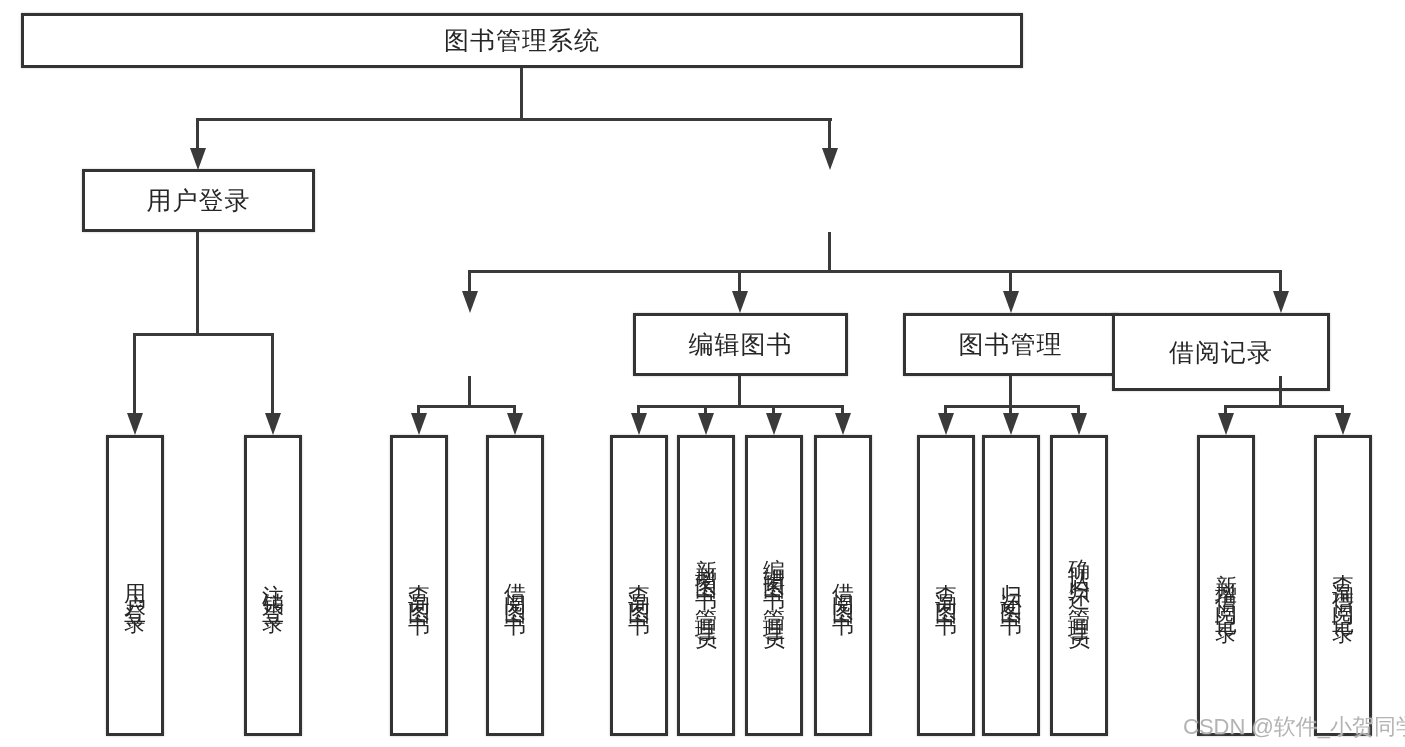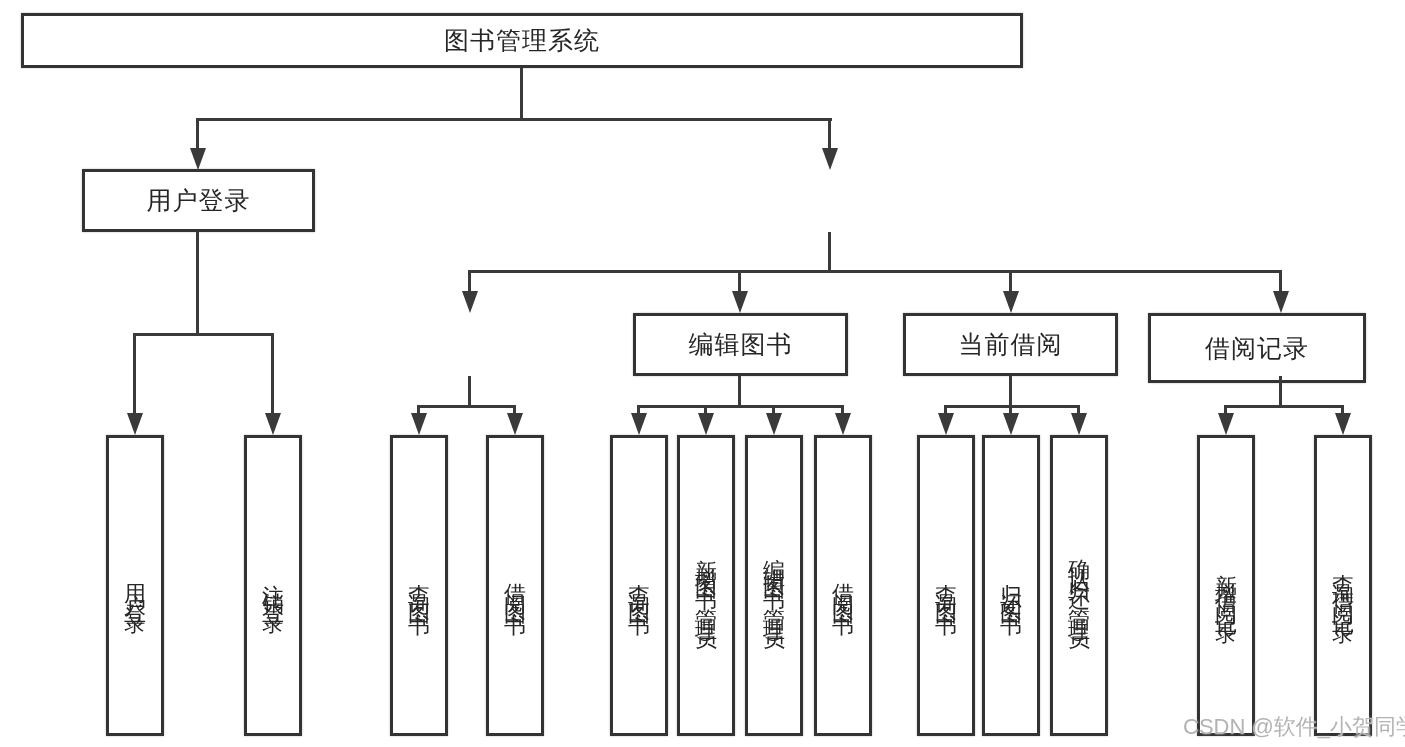--- a/index.html
+++ b/index.html
@@ -83,23 +83,23 @@
   <div class="line v" style="left:1279px;top:270px;height:23px"></div>
   <div class="arrow" style="left:462px;top:291px"></div>
   <div class="arrow" style="left:732px;top:291px"></div>
   <div class="arrow" style="left:1003px;top:291px"></div>
   <div class="arrow" style="left:1273px;top:291px"></div>
 
   <div class="hbox" style="left:633px;top:313px;width:215px;height:63px">
     <span class="lbl">编辑图书</span>
   </div>
   <div class="hbox" style="left:903px;top:313px;width:215px;height:63px">
-    <span class="lbl">当前借阅</span>
+    <span class="lbl">图书管理</span>
   </div>
-  <div class="hbox" style="left:1148px;top:313px;width:218px;height:70px">
+  <div class="hbox" style="left:1112px;top:313px;width:218px;height:78px">
     <span class="lbl">借阅记录</span>
   </div>
 
   <div class="line v" style="left:468px;top:376px;height:31px"></div>
   <div class="line v" style="left:738px;top:376px;height:31px"></div>
   <div class="line v" style="left:1009px;top:376px;height:31px"></div>
   <div class="line v" style="left:1279px;top:376px;height:31px"></div>
 
   <div class="line h" style="left:417px;top:405px;width:99px"></div>
   <div class="line h" style="left:637px;top:405px;width:207px"></div>

